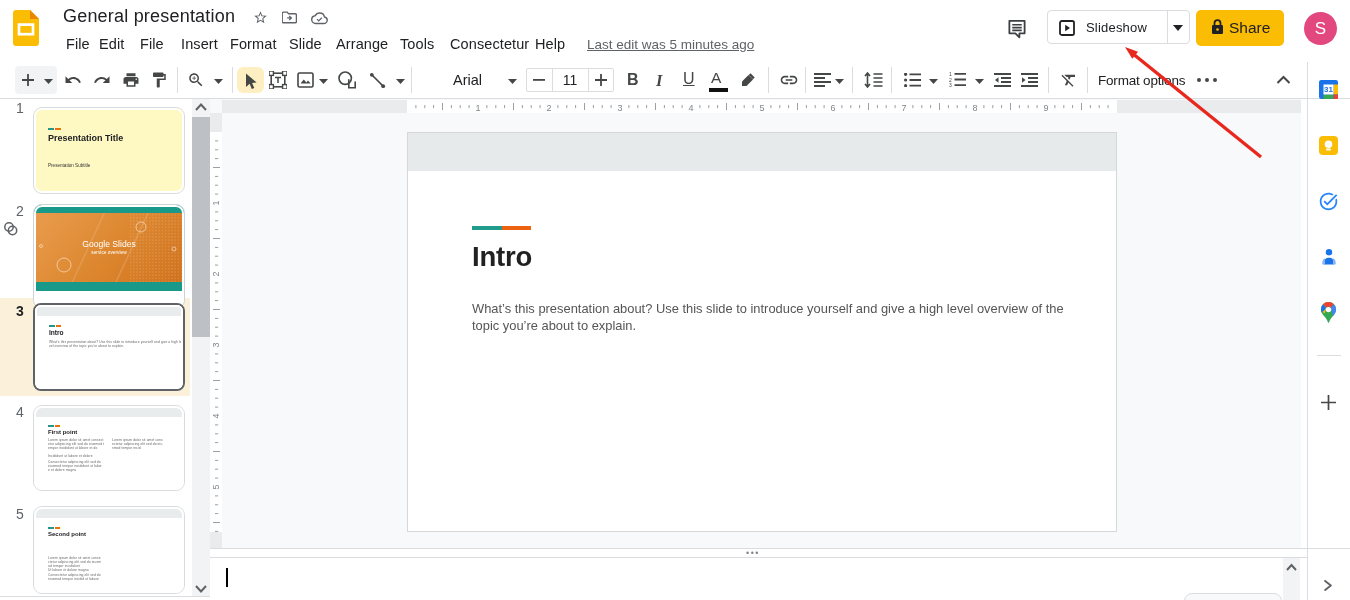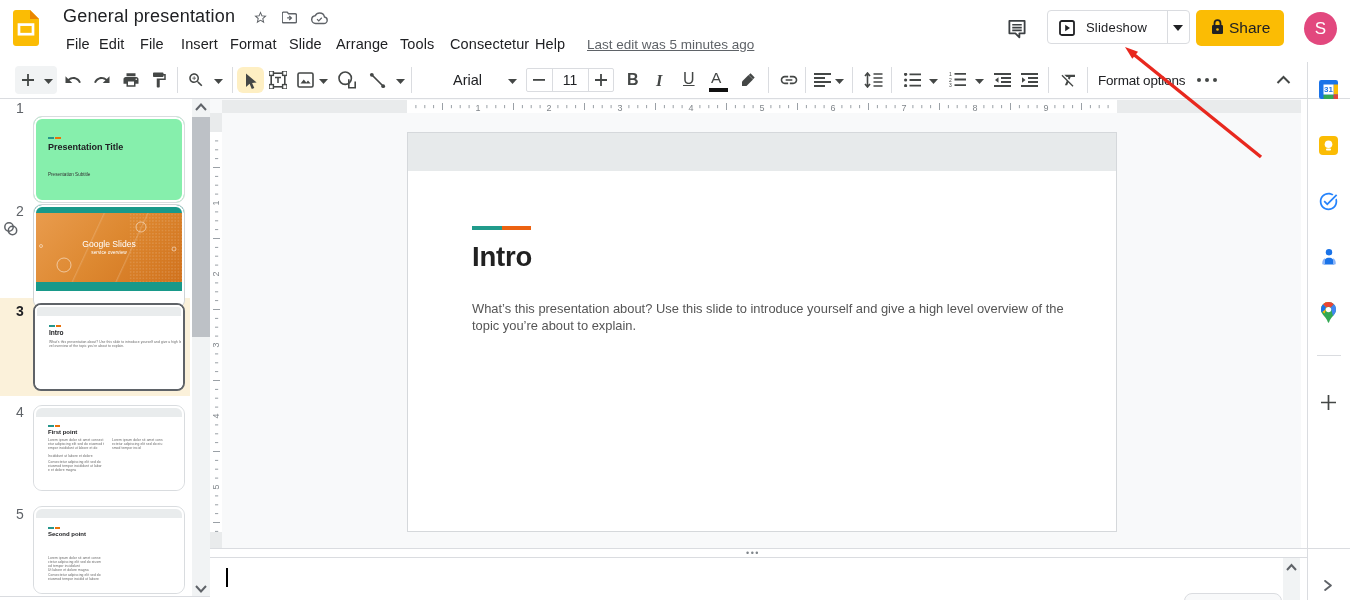--- a/index.html
+++ b/index.html
@@ -209,21 +209,21 @@
 <div class="abs" style="left:0;top:298px;width:190px;height:98px;background:#FBF1DA"></div>
 <div class="num" style="top:100px">1</div>
 <div class="num" style="top:203px">2</div>
 <div class="num" style="top:303px;color:#202124;font-weight:bold">3</div>
 <div class="num" style="top:404px">4</div>
 <div class="num" style="top:506px">5</div>
 <svg style="position:absolute;left:3px;top:220px" width="17" height="17" viewBox="0 0 17 17">
     <circle cx="6" cy="7" r="4.2" fill="none" stroke="#5f6368" stroke-width="1.5"></circle>
 <circle cx="9.5" cy="10.5" r="4.2" fill="none" stroke="#5f6368" stroke-width="1.5"></circle>
   </svg>
-<div class="thumb" style="top:116px;height:87px;background:#86efac">
+<div class="thumb" style="top:107px;height:87px;background:#fef9c3">
 <div class="tbar" style="left:14px;top:20px;width:13px">
       <i style="left:0;width:6.0px;background:#26968B"></i>
       <i style="left:7.0px;width:6.0px;background:#E8710A"></i>
     </div>
 <div class="abs" style="left:14px;top:25px;font-size:9px;font-weight:bold;color:#202124">Presentation Title</div>
 <div class="abs" style="left:14px;top:55px;font-size:4.6px;color:#333">Presentation Subtitle</div>
     <div style="position:absolute;left:0;top:0;right:0;bottom:0;border:2.5px solid #fff;border-radius:8px"></div>
 </div>
 <div class="thumb" style="top:203.5px;height:105px;border-color:#cfd3d6">
 <div class="abs" style="left:0;top:0;width:150px;height:8.5px;background:#18998A"></div>

